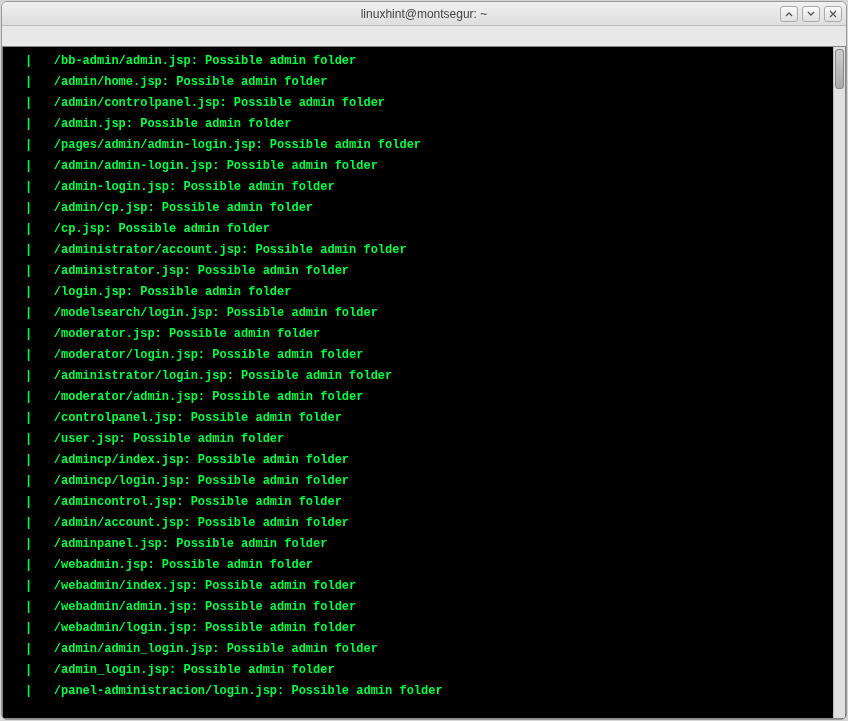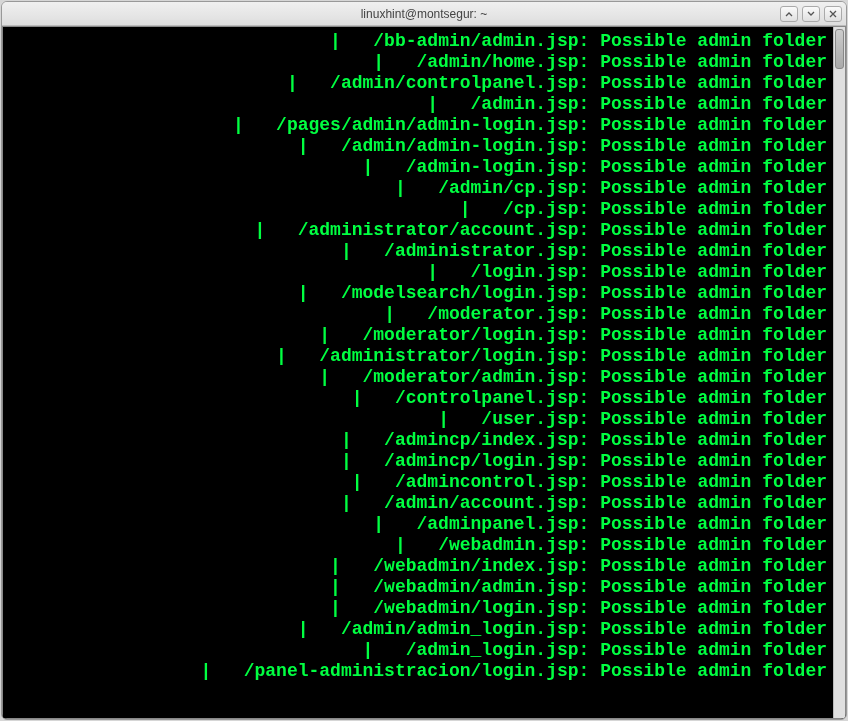--- a/index.html
+++ b/index.html
@@ -17,20 +17,21 @@
     .window {
       width: 846px;
       height: 719px;
       margin: 1px;
       background: #e8e8e8;
       border: 1px solid #999;
       border-radius: 6px;
       overflow: hidden;
       display: flex;
       flex-direction: column;
+      gap: 20px;
     }
     .titlebar {
       height: 24px;
       background: linear-gradient(#f0f0f0, #dedede);
       border-bottom: 1px solid #bbb;
       display: flex;
       align-items: center;
       justify-content: center;
       position: relative;
       font-family: sans-serif;
@@ -62,27 +63,26 @@
       position: relative;
       overflow: hidden;
       border: 1px solid #888;
     }
     .terminal {
       width: calc(100% - 12px);
       height: 100%;
       background: #000;
       color: #00ff41;
       font-family: "Courier New", monospace;
-      font-size: 18px;
+      font-size: 12px;
       line-height: 21px;
-      padding: 4px 6px;
+      padding: 4px 22px;
       overflow: hidden;
       white-space: pre;
       font-weight: bold;
-      text-align: right;
     }
     .scrollbar {
       position: absolute;
       right: 0;
       top: 0;
       width: 12px;
       height: 100%;
       background: #e0e0e0;
       border-left: 1px solid #bbb;
     }

